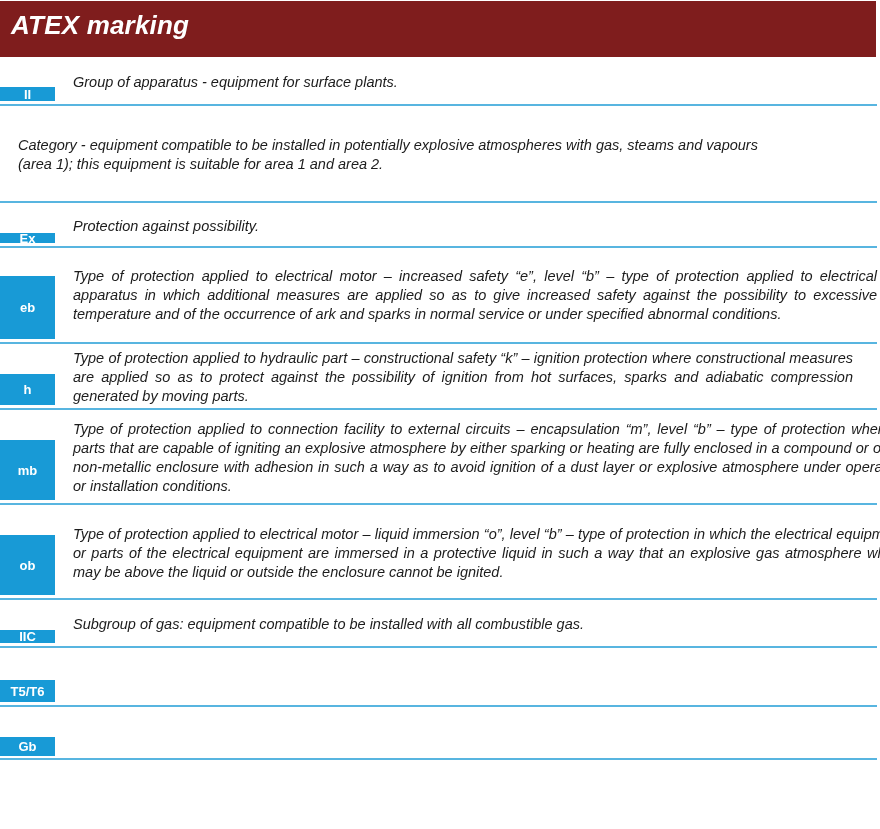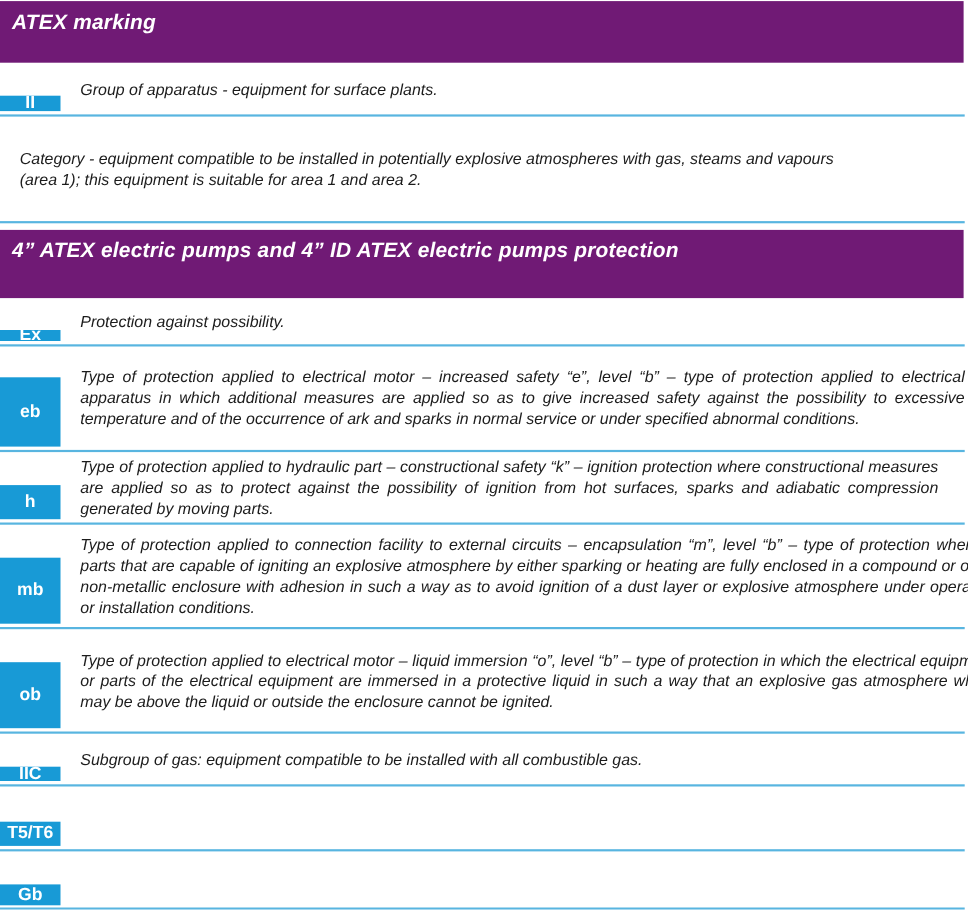--- a/index.html
+++ b/index.html
@@ -9,25 +9,25 @@
     background: #ffffff;
     overflow: hidden;
     font-family: "Liberation Sans", sans-serif;
     position: relative;
   }
   .page { padding-top: 1px; width: 880px; overflow: hidden; }
 
   
   .bar {
     width: 876px;
-    background: #701a75;
+    background: #7f1d1d;
     color: #ffffff;
     font-weight: bold;
     font-style: italic;
-    font-size: 19px;
+    font-size: 26px;
     letter-spacing: 0.2px;
     padding: 9px 0 0 11px;
     box-sizing: border-box;
   }
   .bar.b1 { height: 56px; margin-bottom: 6px; }
   .bar.b2 { height: 62px; margin-bottom: 5px; }
 
   
   .rule {
     width: 877px;
@@ -46,21 +46,21 @@
     align-items: center;
     width: 910px;
   }
   .cell {
     width: 55px;
     flex: 0 0 55px;
     align-self: stretch;
     background: #189ad6;
     color: #ffffff;
     font-weight: bold;
-    font-size: 16px;
+    font-size: 13px;
     display: flex;
     align-items: center;
     justify-content: center;
     margin-top: 24px;
   }
   .desc {
     margin-left: 18px;
     font-style: italic;
     font-size: 14.5px;
     line-height: 19px;
@@ -96,23 +96,20 @@
     <div class="cell">II</div>
     <div class="desc">Group of apparatus - equipment for surface plants.</div>
   </div>
   <div class="rule m-a"></div>
 
   <div class="row h87">
     <div class="desc dw740">Category - equipment compatible to be installed in potentially explosive atmospheres with gas, steams and vapours (area 1); this equipment is suitable for area 1 and area 2.</div>
   </div>
   <div class="rule m-b"></div>
 
-  <div class="bar b2">
-    <span>4” ATEX electric pumps and 4” ID ATEX electric pumps protection</span>
-  </div>
 
   <div class="row h34">
     <div class="cell">Ex</div>
     <div class="desc">Protection against possibility.</div>
   </div>
   <div class="rule m-c"></div>
 
   <div class="row h87">
     <div class="cell">eb</div>
     <div class="desc dw804 just">Type of protection applied to electrical motor – increased safety “e”, level “b” – type of protection applied to electrical apparatus in which additional measures are applied so as to give increased safety against the possibility to excessive temperature and of the occurrence of ark and sparks in normal service or under specified abnormal conditions.</div>

